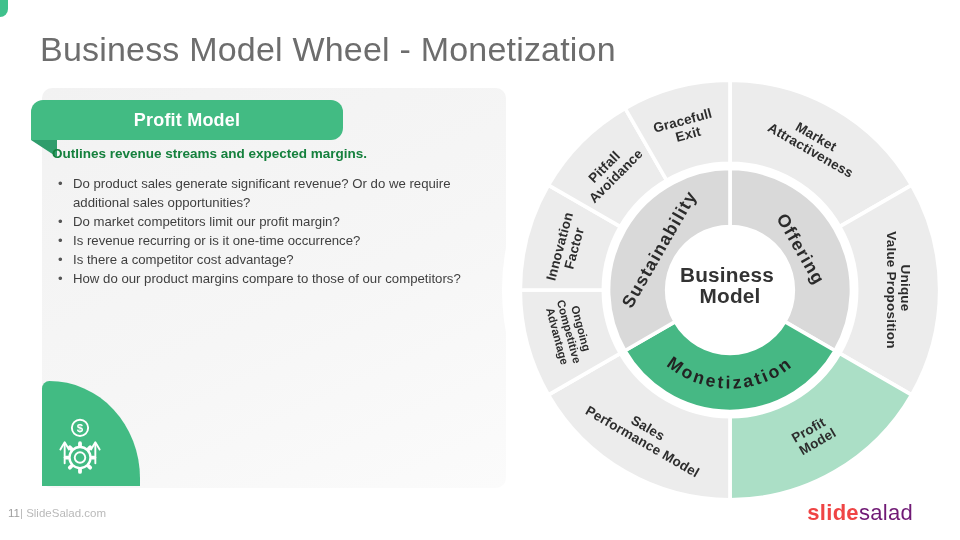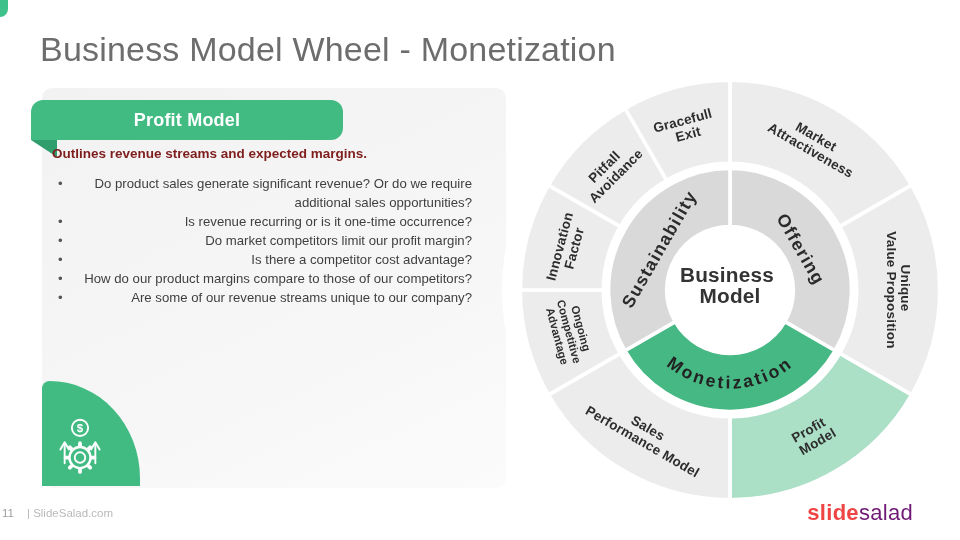--- a/index.html
+++ b/index.html
@@ -16,43 +16,43 @@
     background:linear-gradient(155deg,#f2f2f2 0%,#f6f6f6 55%,#fbfbfb 100%); }
   .deco-ring { position:absolute; left:502px; top:62px; width:456px; height:456px;
     border-radius:50%; border:10px solid #ffffff; box-sizing:border-box; }
   .banner { position:absolute; left:31px; top:100px; width:312px; height:40px;
     background:#42bb83; border-radius:12px 12px 12px 0; display:flex;
     align-items:center; justify-content:center; color:#ffffff; font-size:18px;
     font-weight:bold; letter-spacing:0.2px; }
   .banner-fold { position:absolute; left:31px; top:140px; width:26px; height:17px;
     background:#2f9d6c; clip-path:polygon(0 0, 100% 0, 100% 100%); }
   .content { position:absolute; left:52px; top:146px; width:440px; color:#3f3f3f; }
-  .lead { margin:0 0 13px 0; font-size:13.5px; font-weight:bold; color:#7f1d1d; }
+  .lead { margin:0 0 13px 0; font-size:13.5px; font-weight:bold; color:#15803d; }
   .para { margin:0 0 14px 0; font-size:13.2px; line-height:19px; width:428px; }
   .bullets { list-style:none; margin:0; padding:0; font-size:13.2px;
     line-height:19px; width:420px; }
-  .bullets li { padding-left:21px; position:relative;text-align:right; }
+  .bullets li { padding-left:21px; position:relative; }
   .bullets li::before { content:"\2022"; position:absolute; left:6px; color:#555555; }
   .blob { position:absolute; left:42px; top:381px; width:98px; height:105px;
     background:#42bb83; border-radius:8px 100% 0 0; }
   .blob svg { position:absolute; left:15px; top:36px; }
   .wheel { position:absolute; left:512px; top:72px; width:436px; height:436px; }
   .seg { stroke:#ffffff; stroke-width:3.5; stroke-linejoin:round; }
   .seg-label { font-size:13px; font-weight:600; fill:#2d2d2d;
     text-anchor:middle; letter-spacing:0.2px; }
   .seg-label-sm { font-size:11px; font-weight:600; fill:#2d2d2d;
     text-anchor:middle; }
   .inner-label { font-size:17px; font-weight:bold; fill:#2b2b2b;
     text-anchor:middle; letter-spacing:1.2px; }
   .mon-label { font-size:17px; font-weight:bold; fill:#222222;
     text-anchor:middle; letter-spacing:2.5px; }
   .center-label { font-size:20px; font-weight:bold; fill:#333333;
     text-anchor:middle; letter-spacing:0.2px; }
-  .footer-left { position:absolute; left:2px; top:507px; font-size:11.5px;
-    color:#9d9d9d; display:flex; gap:13px; }
+  .footer-left { position:absolute; left:8px; top:507px; font-size:11.5px;
+    color:#9d9d9d; display:flex; }
   .footer-site { color:#b9b9b9; }
   .logo { position:absolute; right:47px; top:500px; font-size:22px;
     letter-spacing:0.3px; }
   .logo-bold { font-weight:bold; color:#ef4444; }
   .logo-light { font-weight:400; color:#701a75; }
 </style>
 </head>
 <body>
 
 <div class="slide">
@@ -67,25 +67,24 @@
 
   <div class="banner">
     <span>Profit Model</span>
   </div>
   <div class="banner-fold"></div>
 
   <div class="content">
     <p class="lead">Outlines revenue streams and expected margins.</p>
     <ul class="bullets">
       <li><span>Do product sales generate significant revenue? Or do we require additional sales opportunities?</span></li>
+      <li><span>Do market competitors limit our profit margin?</span></li>
       <li><span>Is revenue recurring or is it one-time occurrence?</span></li>
-      <li><span>Do market competitors limit our profit margin?</span></li>
       <li><span>Is there a competitor cost advantage?</span></li>
       <li><span>How do our product margins compare to those of our competitors?</span></li>
-      <li><span>Are some of our revenue streams unique to our company?</span></li>
     </ul>
   </div>
 
   <div class="blob">
     <svg width="46" height="60" viewBox="0 0 48 62">
       <g fill="none" stroke="#ffffff" stroke-width="2" stroke-linecap="round" stroke-linejoin="round">
         <path d="M8 48 V28"></path>
           <path d="M3.5 33.5 L8 26 L12.5 33.5"></path>
         <path d="M40 48 V28"></path>
           <path d="M35.5 33.5 L40 26 L44.5 33.5"></path>

